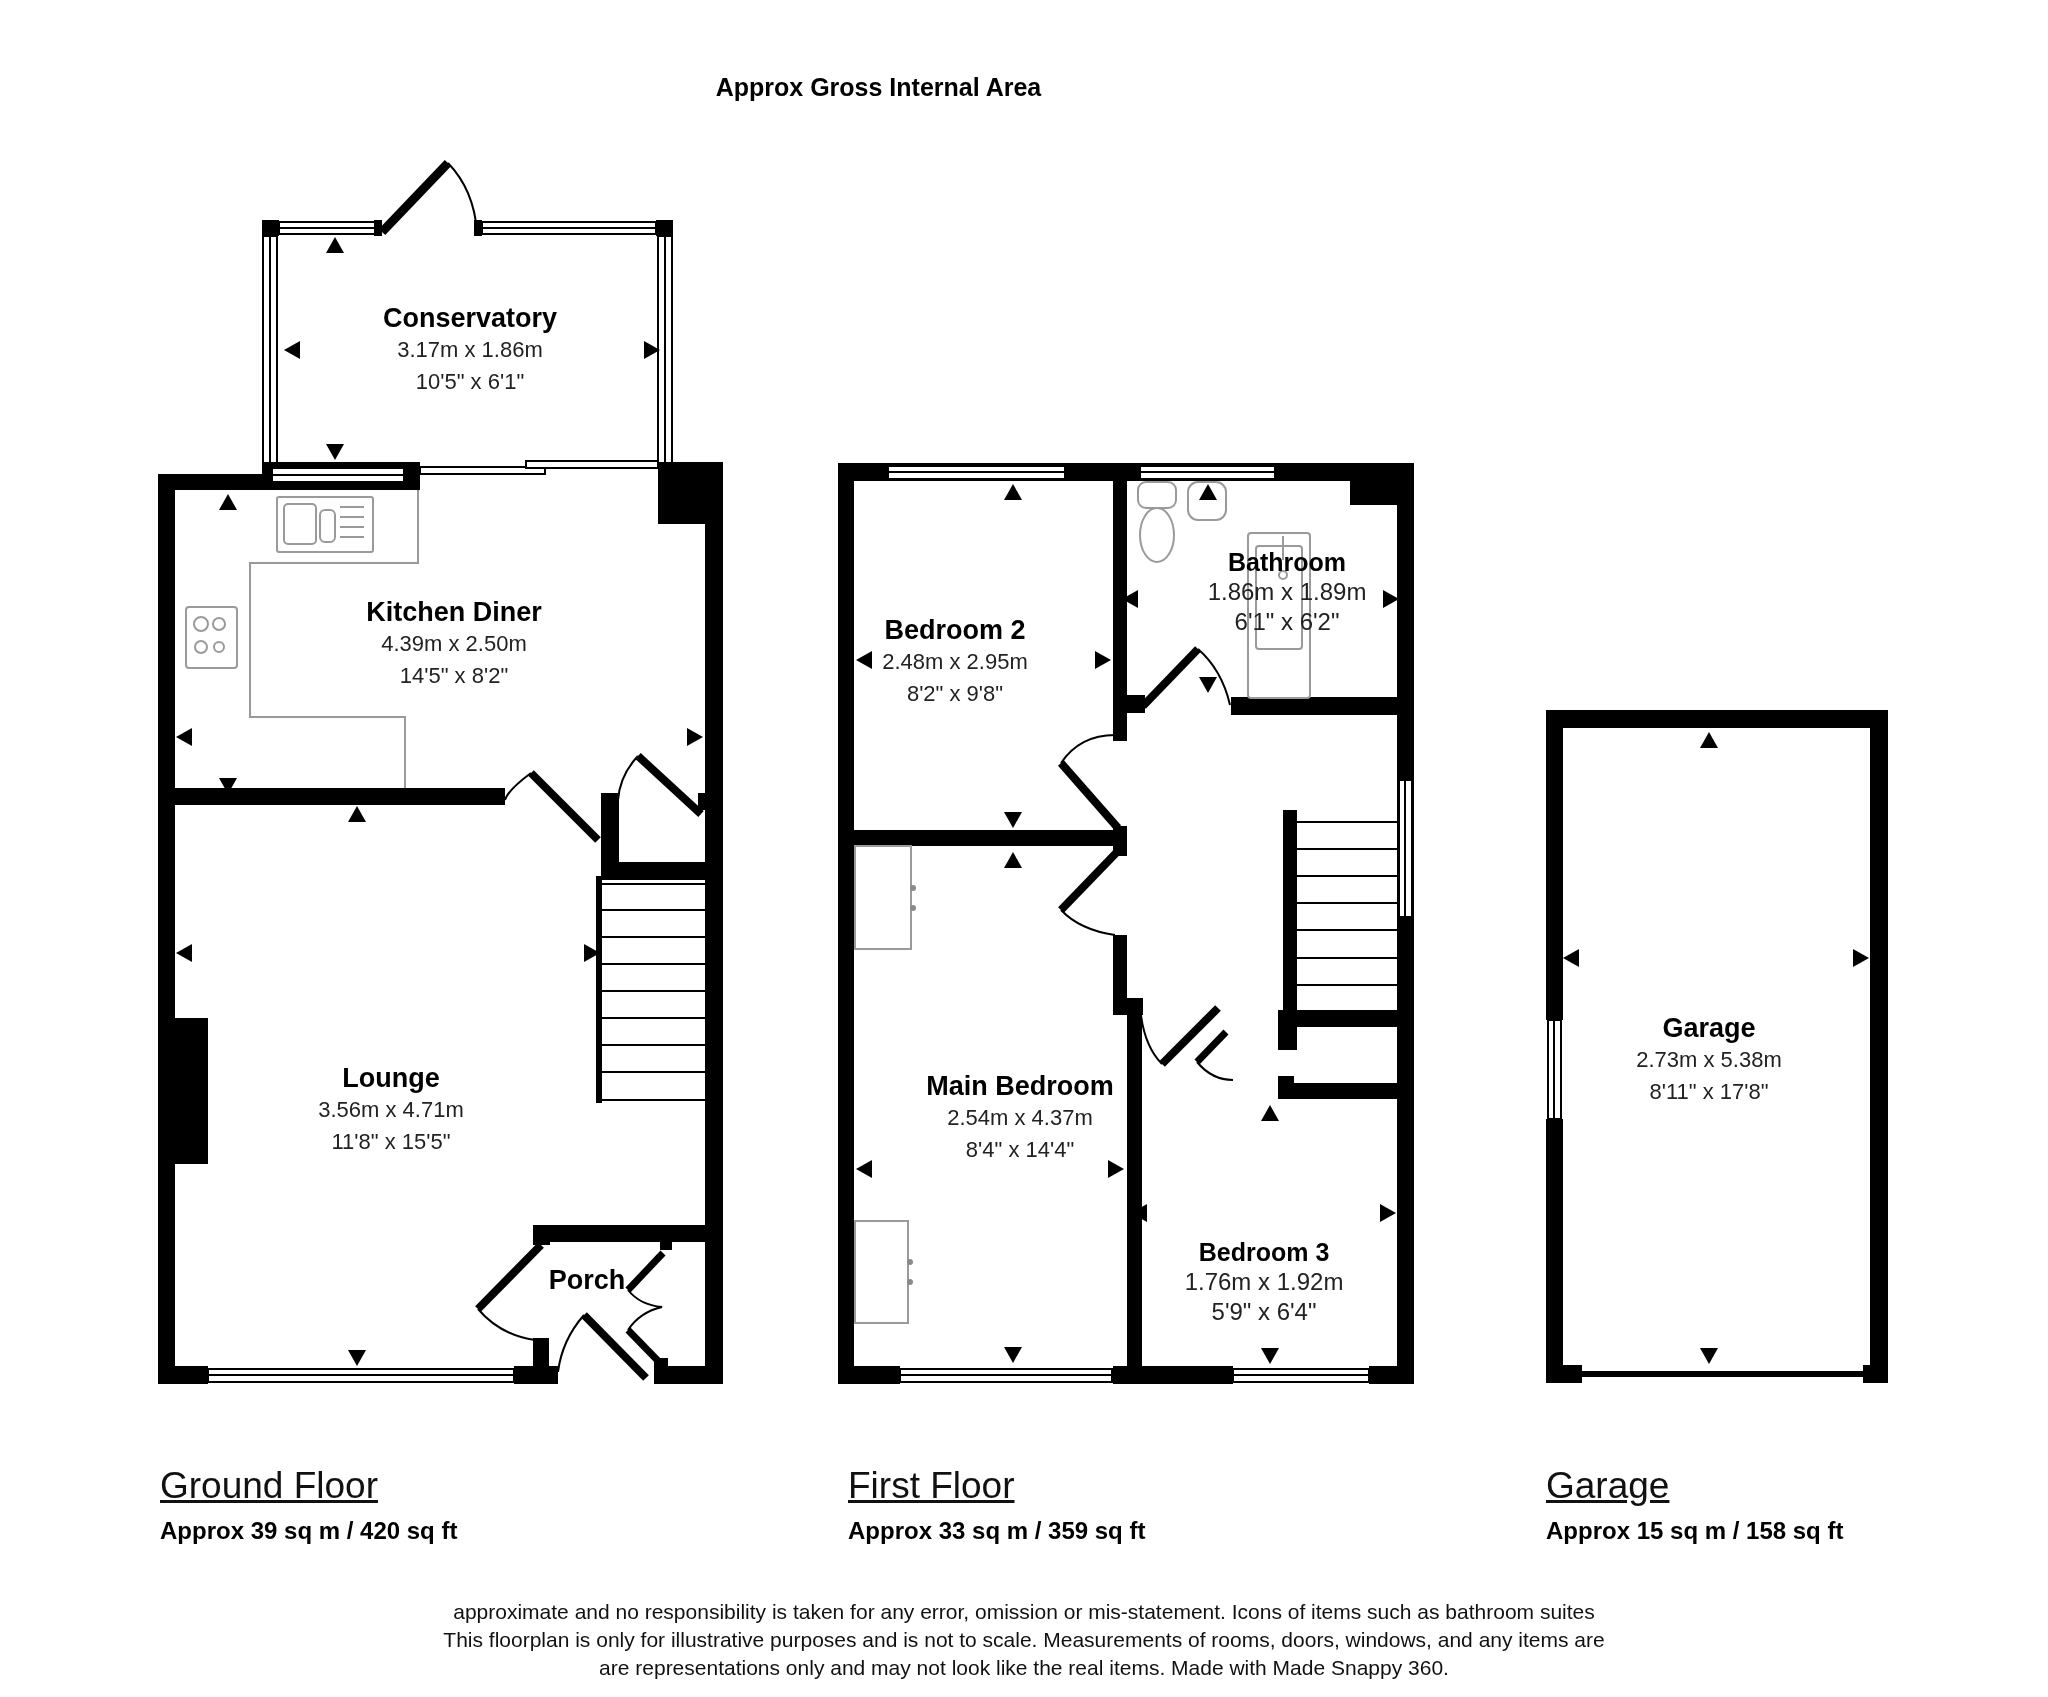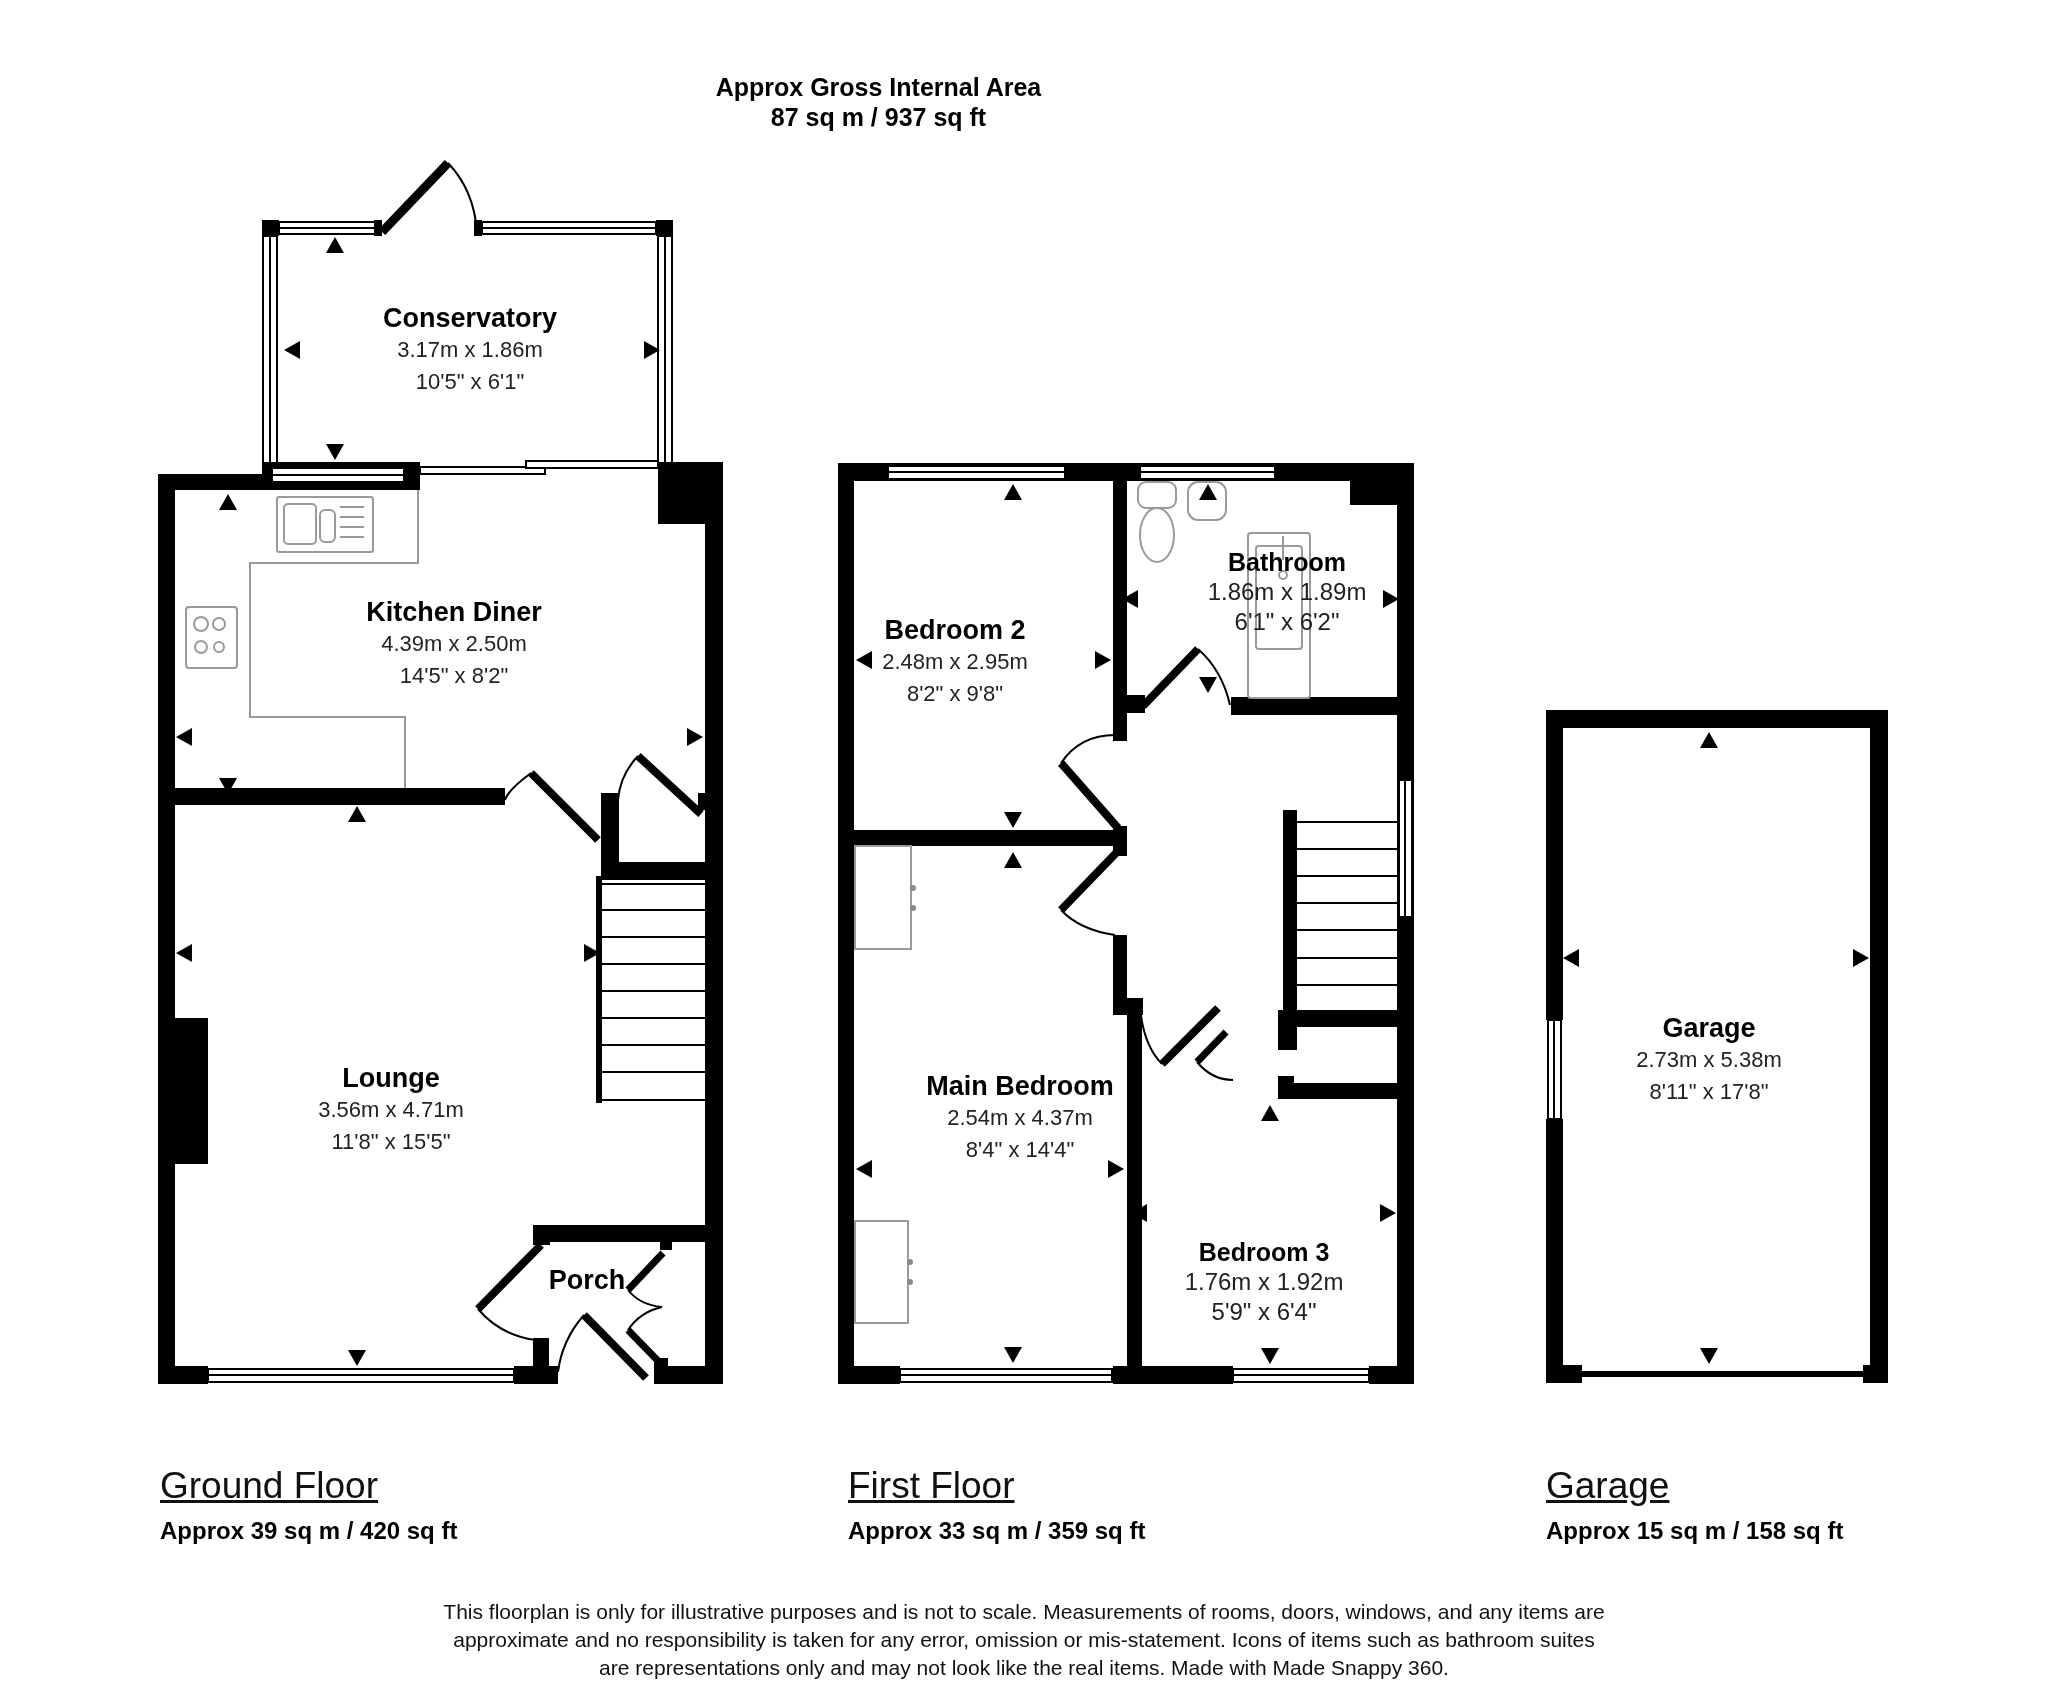--- a/index.html
+++ b/index.html
@@ -278,21 +278,20 @@
       <use href="#triUp" x="1709" y="740"></use>
       <use href="#triDown" x="1709" y="1356"></use>
       <use href="#triLeft" x="1571" y="958"></use>
       <use href="#triRight" x="1861" y="958"></use>
     </g>
   </g>
 </svg>
 
 <div class="abs title">
   <div>Approx Gross Internal Area</div>
-  <div>87 sq m / 937 sq ft</div>
 </div>
 
 <div class="room" style="left:470px; top:302px;">
   <div class="rname">Conservatory</div>
   <div class="rdim">3.17m x 1.86m</div>
   <div class="rdim">10'5" x 6'1"</div>
 </div>
 <div class="room" style="left:454px; top:596px;">
   <div class="rname">Kitchen Diner</div>
   <div class="rdim">4.39m x 2.50m</div>
@@ -341,16 +340,16 @@
 <div class="floor-label" style="left:848px; top:1464px;">
   <div class="fname">First Floor</div>
   <div class="farea">Approx 33 sq m / 359 sq ft</div>
 </div>
 <div class="floor-label" style="left:1546px; top:1464px;">
   <div class="fname">Garage</div>
   <div class="farea">Approx 15 sq m / 158 sq ft</div>
 </div>
 
 <div class="abs disclaimer">
+  <div>approximate and no responsibility is taken for any error, omission or mis-statement. Icons of items such as bathroom suites</div>
   <div>This floorplan is only for illustrative purposes and is not to scale. Measurements of rooms, doors, windows, and any items are</div>
-  <div>approximate and no responsibility is taken for any error, omission or mis-statement. Icons of items such as bathroom suites</div>
   <div>are representations only and may not look like the real items. Made with Made Snappy 360.</div>
 </div>
 
 </body></html>

